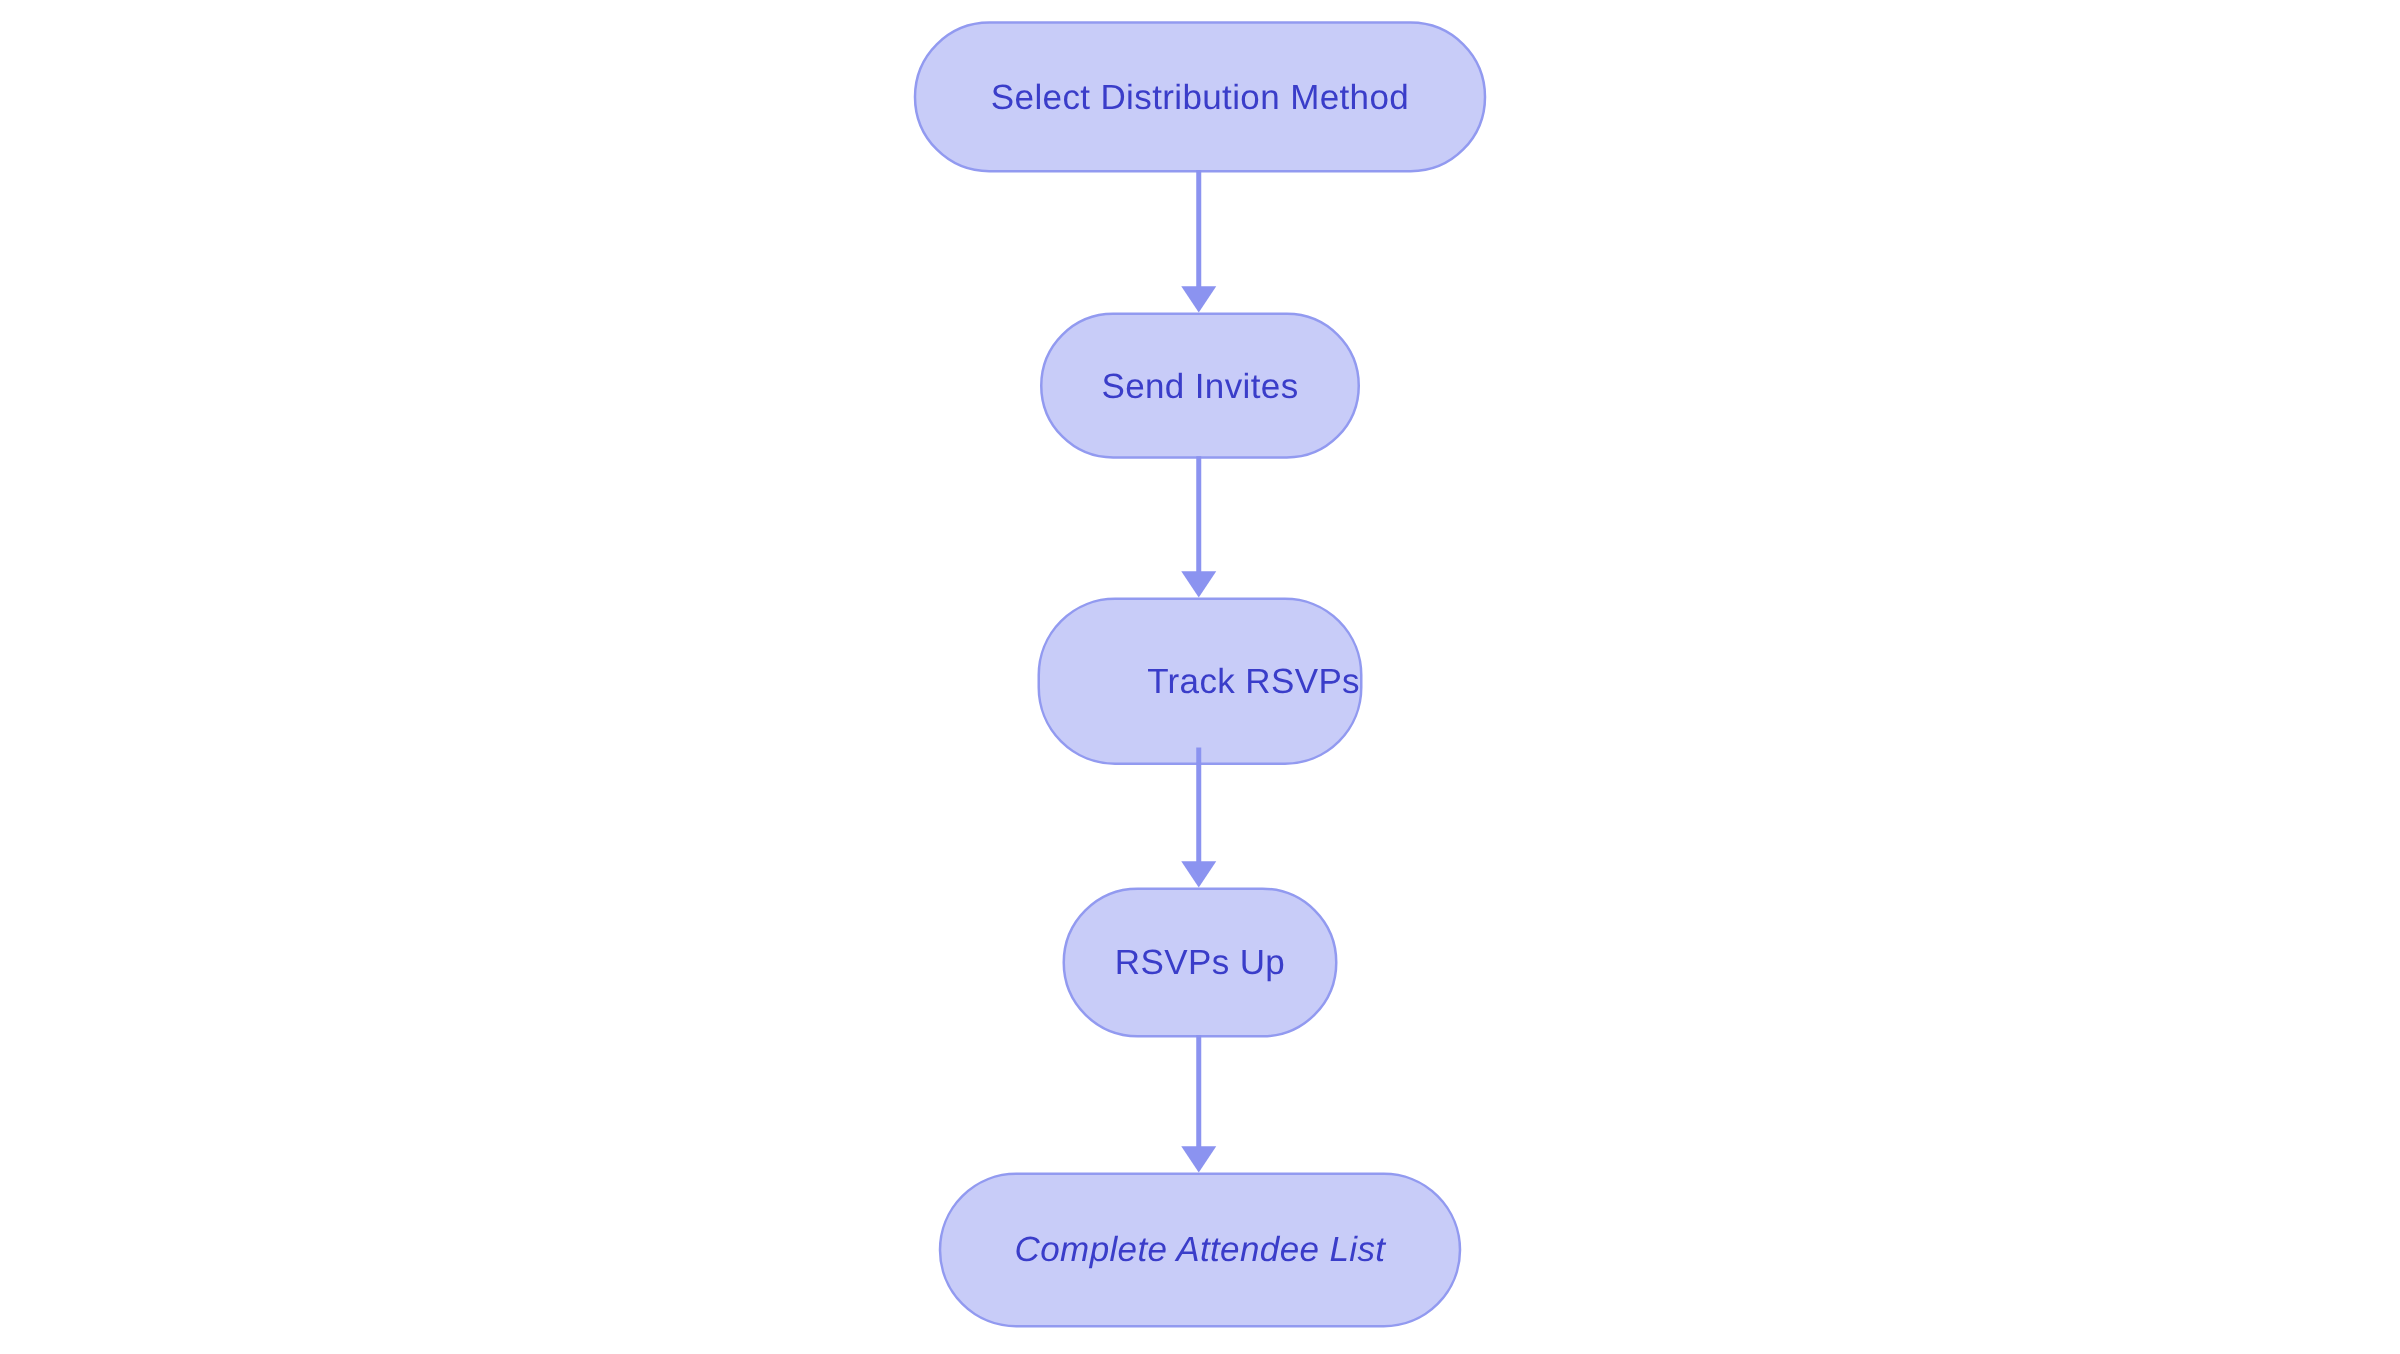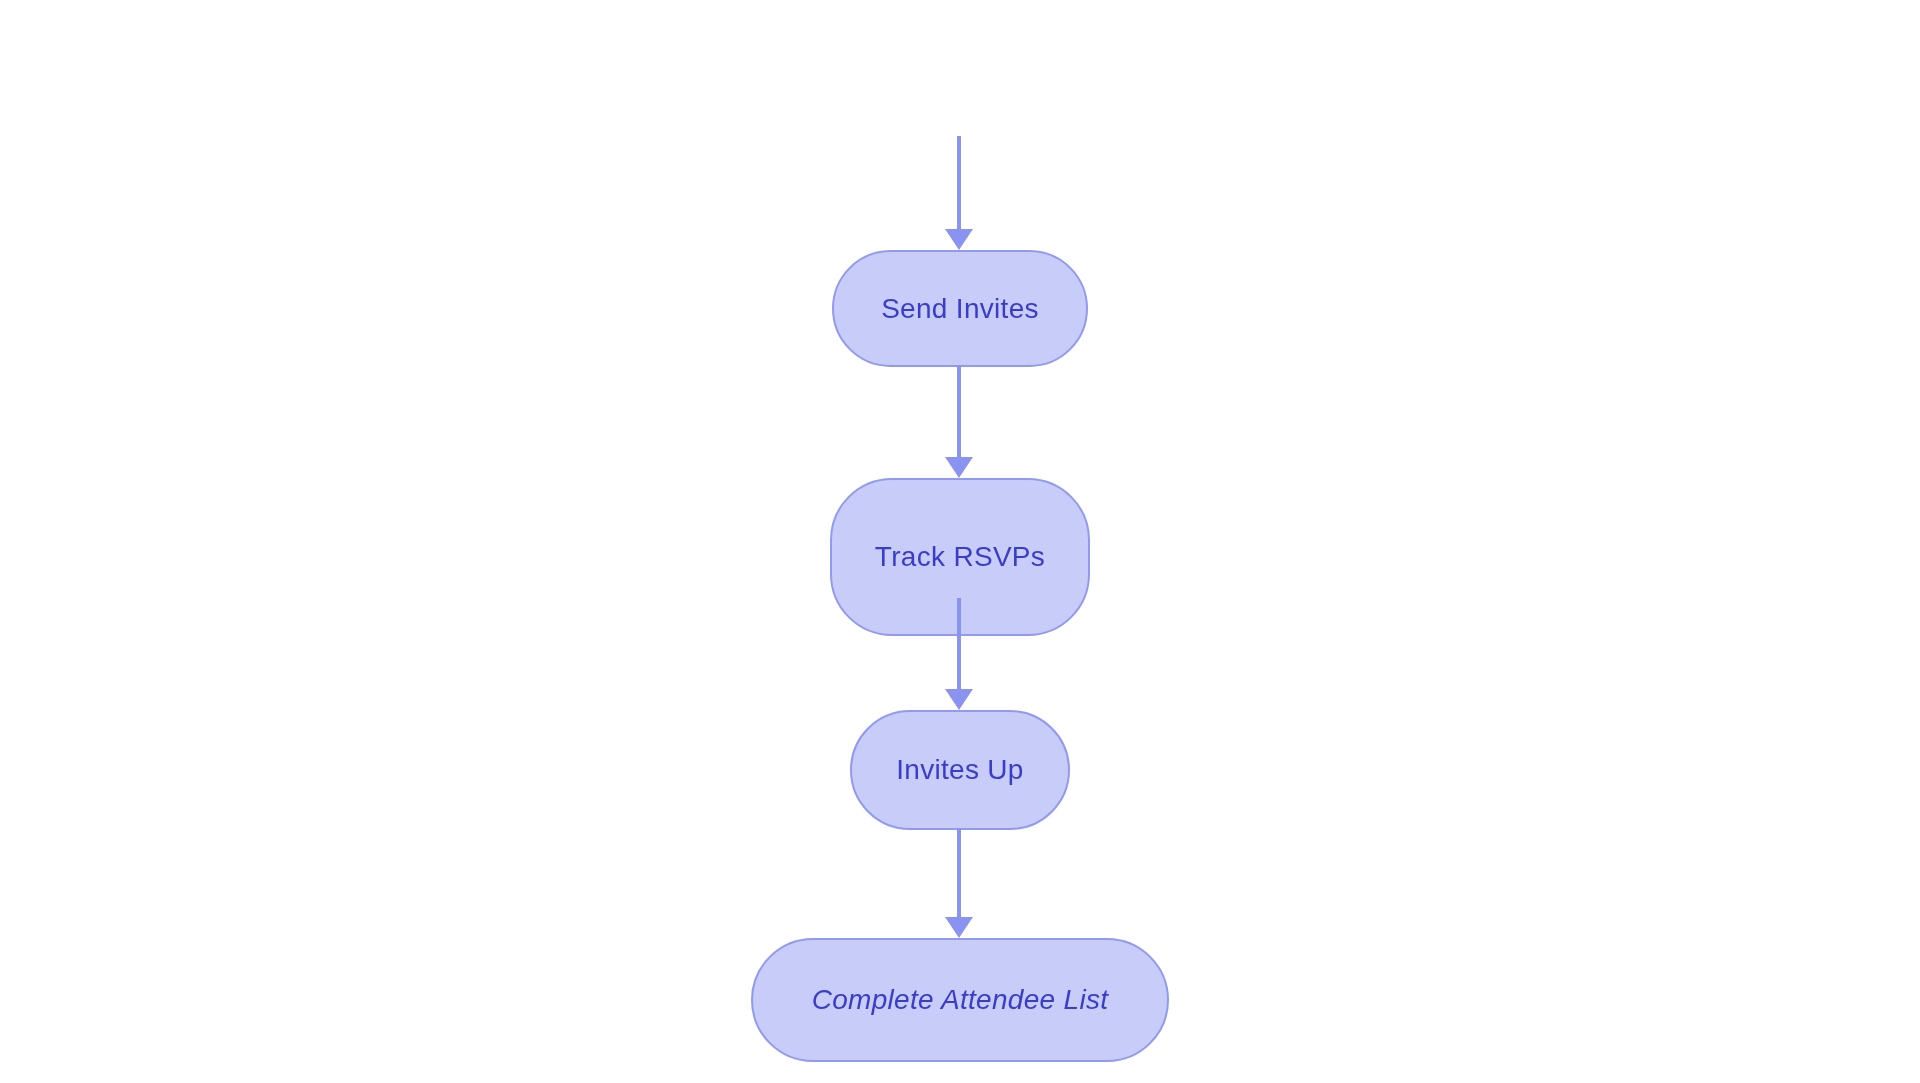--- a/index.html
+++ b/index.html
@@ -25,21 +25,21 @@
     border: 2px solid #929af0;
     border-radius: 62px;
     color: #3a3dc9;
     font-size: 28px;
     letter-spacing: 0.3px;
     text-align: center;
     white-space: nowrap;
   }
   .node-1 { left: 731px; top: 17px;  width: 458px; height: 121px; }
   .node-2 { left: 832px; top: 250px; width: 256px; height: 117px; }
-  .node-3 { left: 830px; top: 478px; width: 260px; height: 158px; }
+  .node-3 { left: 830px; top: 478px; width: 260px; height: 134px; justify-content: flex-end; }
   .node-4 { left: 850px; top: 710px; width: 220px; height: 120px; }
   .node-5 { left: 751px; top: 938px; width: 418px; height: 124px; font-style: italic; }
 
   .arrow-line {
     position: absolute;
     left: 957px;
     width: 4px;
     background: #8b93f0;
   }
   .arrow-head {
@@ -58,40 +58,43 @@
   .line-3 { top: 598px; height: 93px; }
   .head-3 { top: 689px; }
   .line-4 { top: 828px; height: 91px; }
   .head-4 { top: 917px; }
 </style>
 </head>
 <body>
 
 <div class="canvas">
 
+  <div class="flow-node node-1">
+    <span>Select Distribution Method</span>
+  </div>
 
   <div class="arrow-line line-1"></div>
   <div class="arrow-head head-1"></div>
 
   <div class="flow-node node-2">
     <span>Send Invites</span>
   </div>
 
   <div class="arrow-line line-2"></div>
   <div class="arrow-head head-2"></div>
 
   <div class="flow-node node-3">
     <span>Track RSVPs</span>
   </div>
 
   <div class="arrow-line line-3"></div>
   <div class="arrow-head head-3"></div>
 
   <div class="flow-node node-4">
-    <span>Invites Up</span>
+    <span>RSVPs Up</span>
   </div>
 
   <div class="arrow-line line-4"></div>
   <div class="arrow-head head-4"></div>
 
   <div class="flow-node node-5">
     <span>Complete Attendee List</span>
   </div>
 
 </div>

